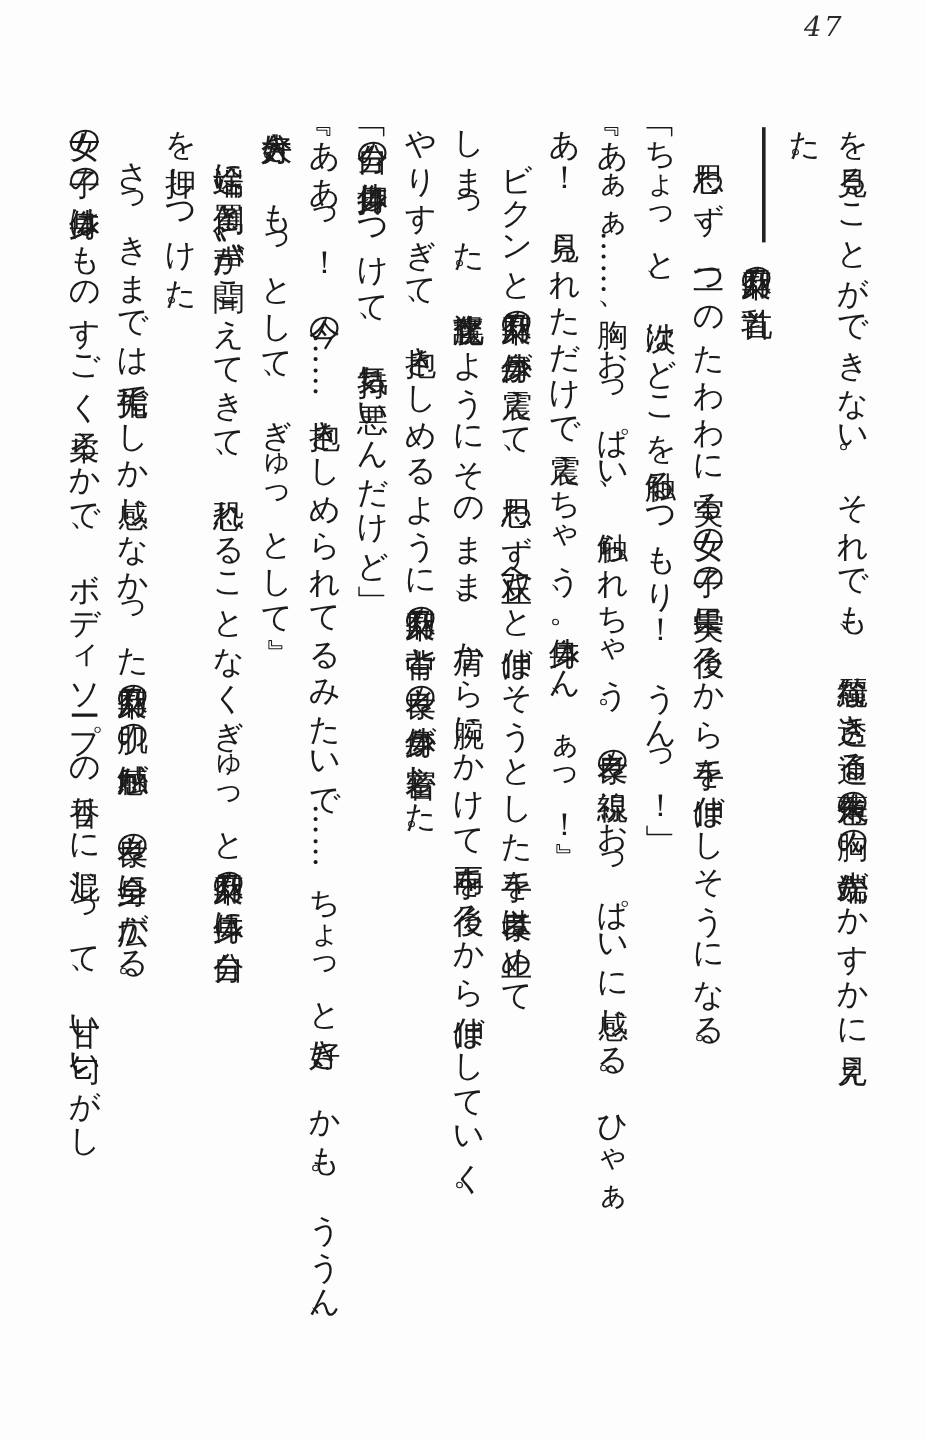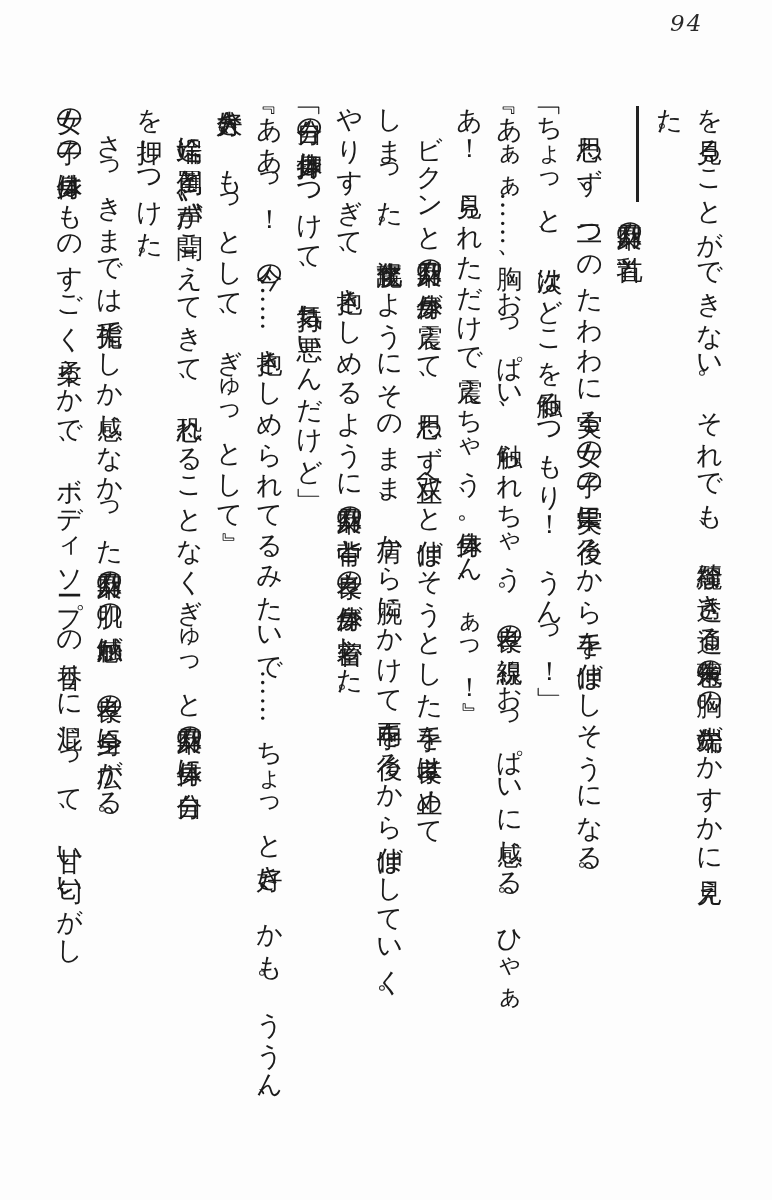--- a/index.html
+++ b/index.html
@@ -37,21 +37,21 @@
     block-size:3px;     
     background:#222;
     vertical-align:middle;
     margin-block:0;
   }
 </style>
 </head>
 <body>
 
 <div class="page">
-  <div class="page-number">94</div>
+  <div class="page-number">47</div>
   <div class="text-block" id="text-block">
       <div class="tcol" style="padding-top: 0px;">を見ることができない。それでも、綺麗な透き通る薄朱色の胸の先端がかすかに見え</div>
       <div class="tcol" style="padding-top: 0px;">た。</div>
       <div class="tcol" style="padding-top: 16px;"><span class="vdash"></span>麻梨乃の乳首。</div>
       <div class="tcol" style="padding-top: 27px;">思わず、二つのたわわに実る女の子の果実に後ろから手を伸ばしそうになる。</div>
       <div class="tcol" style="padding-top: 8px;">「ちょっと、次はどこを触るつもり！　うんっ！」</div>
       <div class="tcol" style="padding-top: 8px;">『あぁぁ……胸、おっぱい、触られちゃう。良孝の視線、おっぱいに感じる。ひゃぁ</div>
       <div class="tcol" style="padding-top: 0px;">あ！　見られただけで震えちゃう、身体。ん、ぁっ！』</div>
       <div class="tcol" style="padding-top: 27px;">ビクンと麻梨乃の身体が震えて、思わず双丘へと伸ばそうとした手を良孝は止めて</div>
       <div class="tcol" style="padding-top: 0px;">しまった。誤魔化すようにそのまま、肩から腕にかけて両手を後ろから伸ばしていく。</div>

